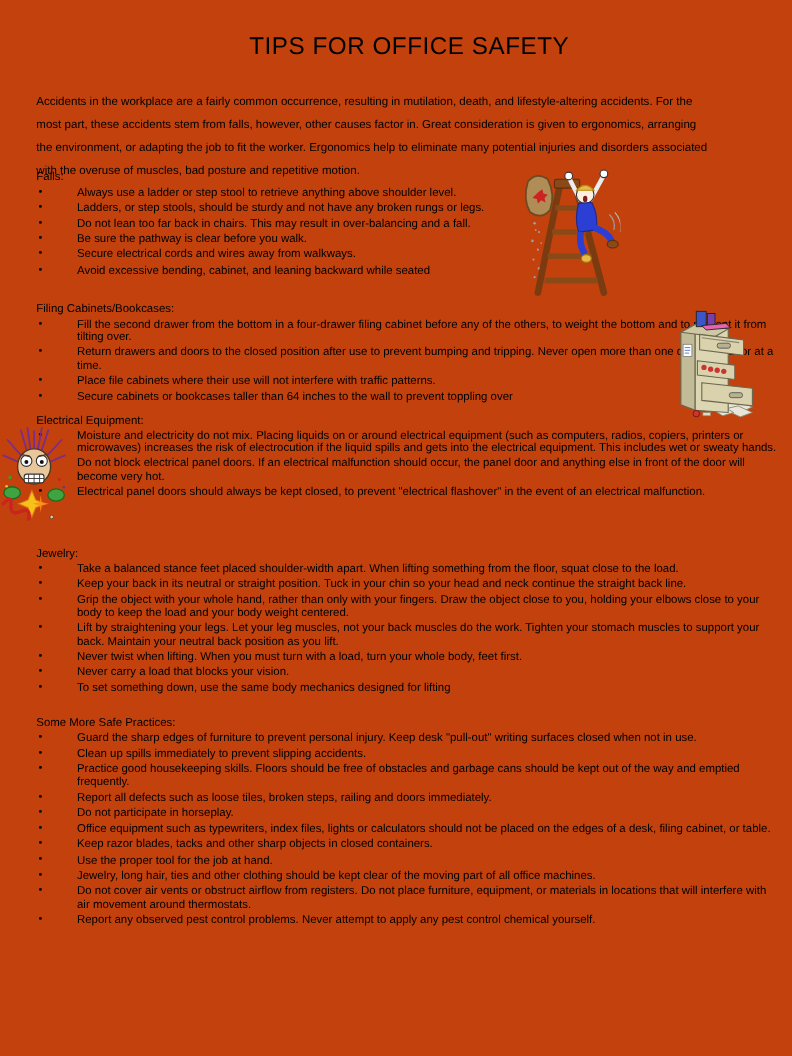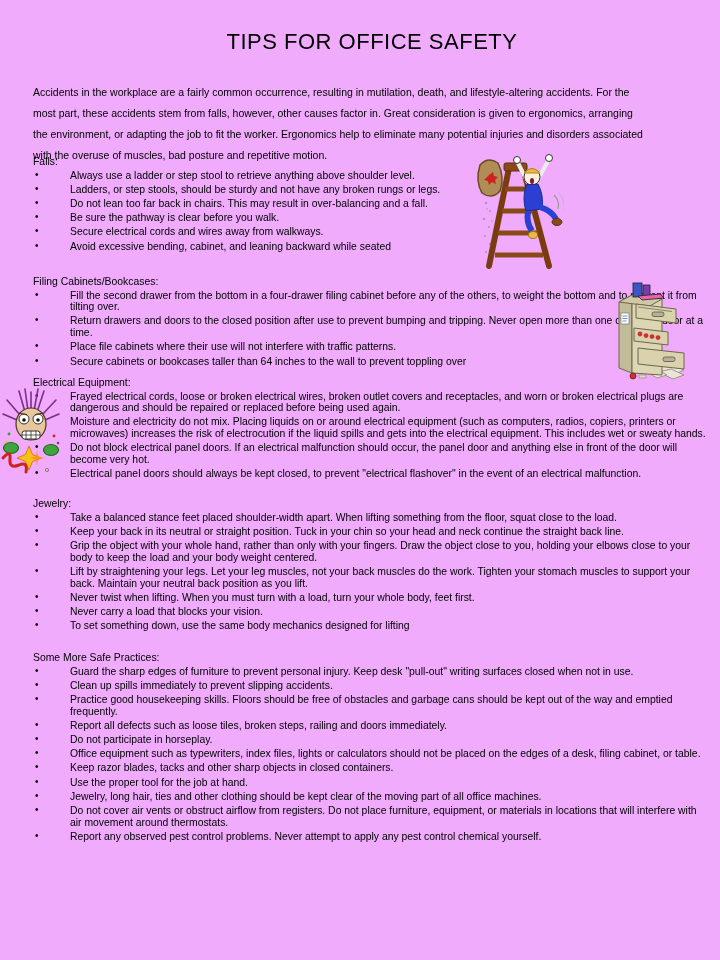--- a/index.html
+++ b/index.html
@@ -1,17 +1,17 @@
 <!DOCTYPE html>
 <html><head>
 <meta charset="utf-8">
 <style>
   html,body{margin:0;padding:0;background:#ffffff;}
   .page{
-    position:relative;width:720px;height:960px;background:#f0abfc;
+    position:relative;width:720px;height:960px;background:#c2410c;
     font-family:"Liberation Sans",sans-serif;color:#000;overflow:hidden;
   }
   .title{
     position:absolute;top:29px;left:12px;width:100%;text-align:center;
     font-size:22px;font-weight:400;letter-spacing:.5px;white-space:nowrap;
   }
   .intro{
     position:absolute;top:71px;left:33px;width:616px;
     font-size:10.5px;line-height:21px;
   }
@@ -58,21 +58,20 @@
       <li>Fill the second drawer from the bottom in a four-drawer filing cabinet before any of the others, to weight the bottom and to prevent it from tilting over.</li>
       <li>Return drawers and doors to the closed position after use to prevent bumping and tripping. Never open more than one drawer or door at a time.</li>
       <li>Place file cabinets where their use will not interfere with traffic patterns.</li>
       <li>Secure cabinets or bookcases taller than 64 inches to the wall to prevent toppling over</li>
     </ul>
   </section>
 
   <section class="sec sec-electrical">
     <div class="sec-h">Electrical Equipment:</div>
     <ul class="blist">
-      <li>Frayed electrical cords, loose or broken electrical wires, broken outlet covers and receptacles, and worn or broken electrical plugs are dangerous and should be repaired or replaced before being used again.</li>
       <li>Moisture and electricity do not mix. Placing liquids on or around electrical equipment (such as computers, radios, copiers, printers or microwaves) increases the risk of electrocution if the liquid spills and gets into the electrical equipment. This includes wet or sweaty hands.</li>
       <li>Do not block electrical panel doors. If an electrical malfunction should occur, the panel door and anything else in front of the door will become very hot.</li>
       <li>Electrical panel doors should always be kept closed, to prevent "electrical flashover" in the event of an electrical malfunction.</li>
     </ul>
   </section>
 
   <section class="sec sec-lifting">
     <div class="sec-h">Jewelry:</div>
     <ul class="blist">
       <li>Take a balanced stance feet placed shoulder-width apart. When lifting something from the floor, squat close to the load.</li>

